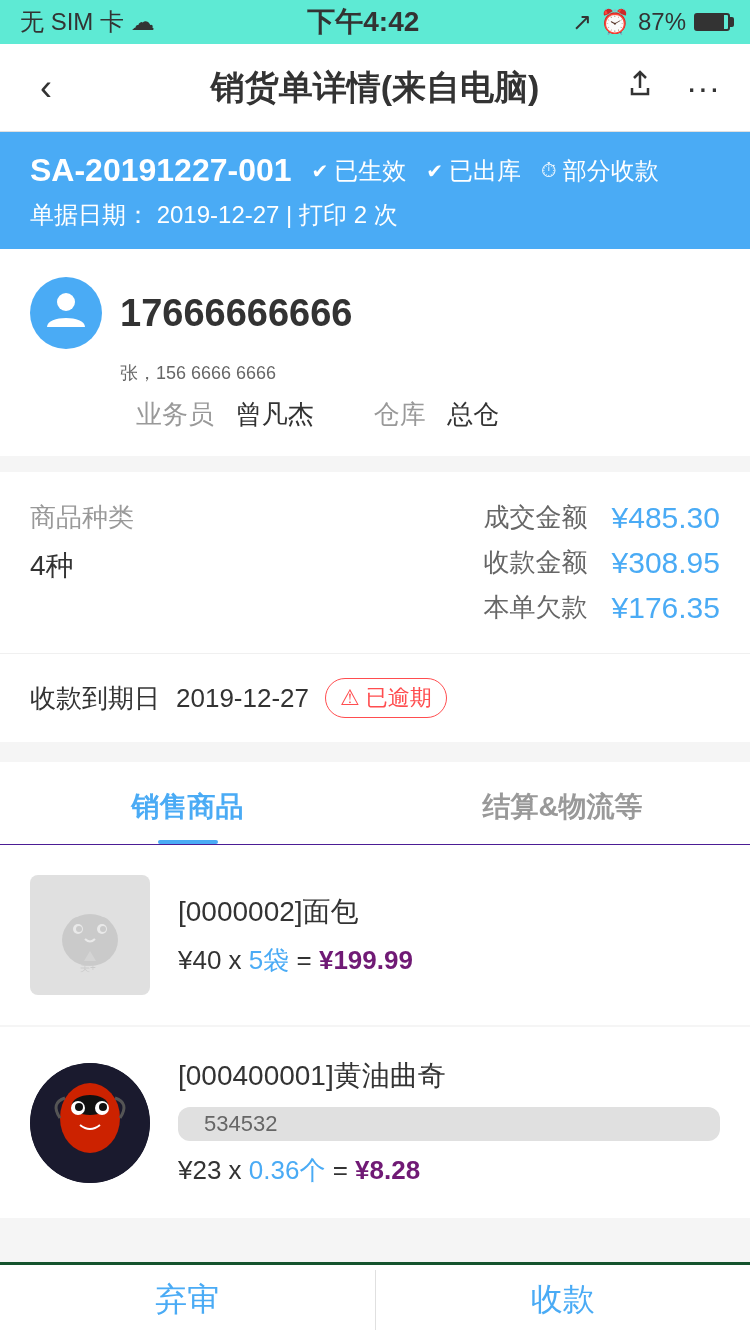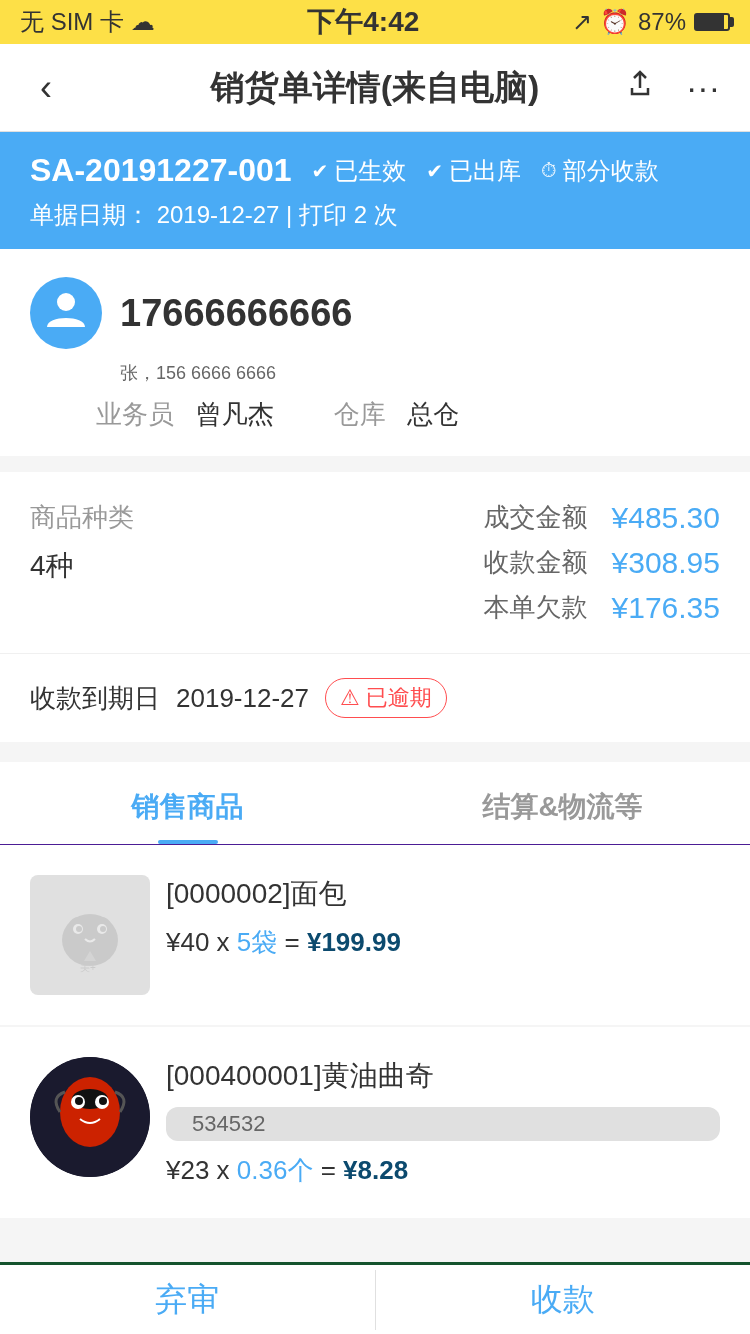--- a/index.html
+++ b/index.html
@@ -9,21 +9,21 @@
       background: #f5f5f5;
       width: 750px;
       min-height: 1334px;
       font-size: 28px;
       color: #333;
     }
 
     
     .status-bar {
       height: 44px;
-      background: #fde047;
+      background: #5eead4;
       display: flex;
       align-items: center;
       justify-content: space-between;
       padding: 8px 20px;
       font-size: 24px;
       font-weight: 500;
     }
     .status-left { display: flex; align-items: center; gap: 10px; }
     .status-center { font-size: 28px; font-weight: 600; }
     .status-right { display: flex; align-items: center; gap: 8px; font-size: 24px; }
@@ -127,21 +127,21 @@
       color: #333;
     }
     .customer-sub {
       font-size: 18px;
       color: #666;
       margin-left: 90px;
     }
     .customer-meta {
       display: flex;
       align-items: center;
-      margin-left: 66px;
+      margin-left: 106px;
       gap: 60px;
       font-size: 26px;
       color: #333;
     }
     .meta-label { color: #999; }
 
     
     .divider {
       height: 16px;
       background: #f5f5f5;
@@ -238,22 +238,22 @@
 
     
     .products-section {
       background: #f5f5f5;
     }
     .product-card {
       background: #fff;
       margin-bottom: 2px;
       padding: 30px;
       display: flex;
-      align-items: flex-start;
-      gap: 16px;
+      align-items: center;
+      gap: 28px;
     }
     .product-thumb {
       width: 120px;
       height: 120px;
       border-radius: 8px;
       background: #f0f0f0;
       flex-shrink: 0;
       display: flex;
       align-items: center;
       justify-content: center;
@@ -285,21 +285,21 @@
       border-radius: 12px;
       padding: 4px 26px;
       font-size: 22px;
       color: #666;
     }
     .product-price-row {
       font-size: 26px;
       color: #333;
     }
     .price-highlight { color: #4AABF5; }
-    .price-total { color: #0c4a6e; font-weight: 600; }
+    .price-total { color: #701a75; font-weight: 600; }
 
     
     .bottom-bar {
       position: fixed;
       bottom: 0;
       left: 0;
       width: 750px;
       height: 72px;
       background: #fff;
       border-top: 3px solid #14532d;

